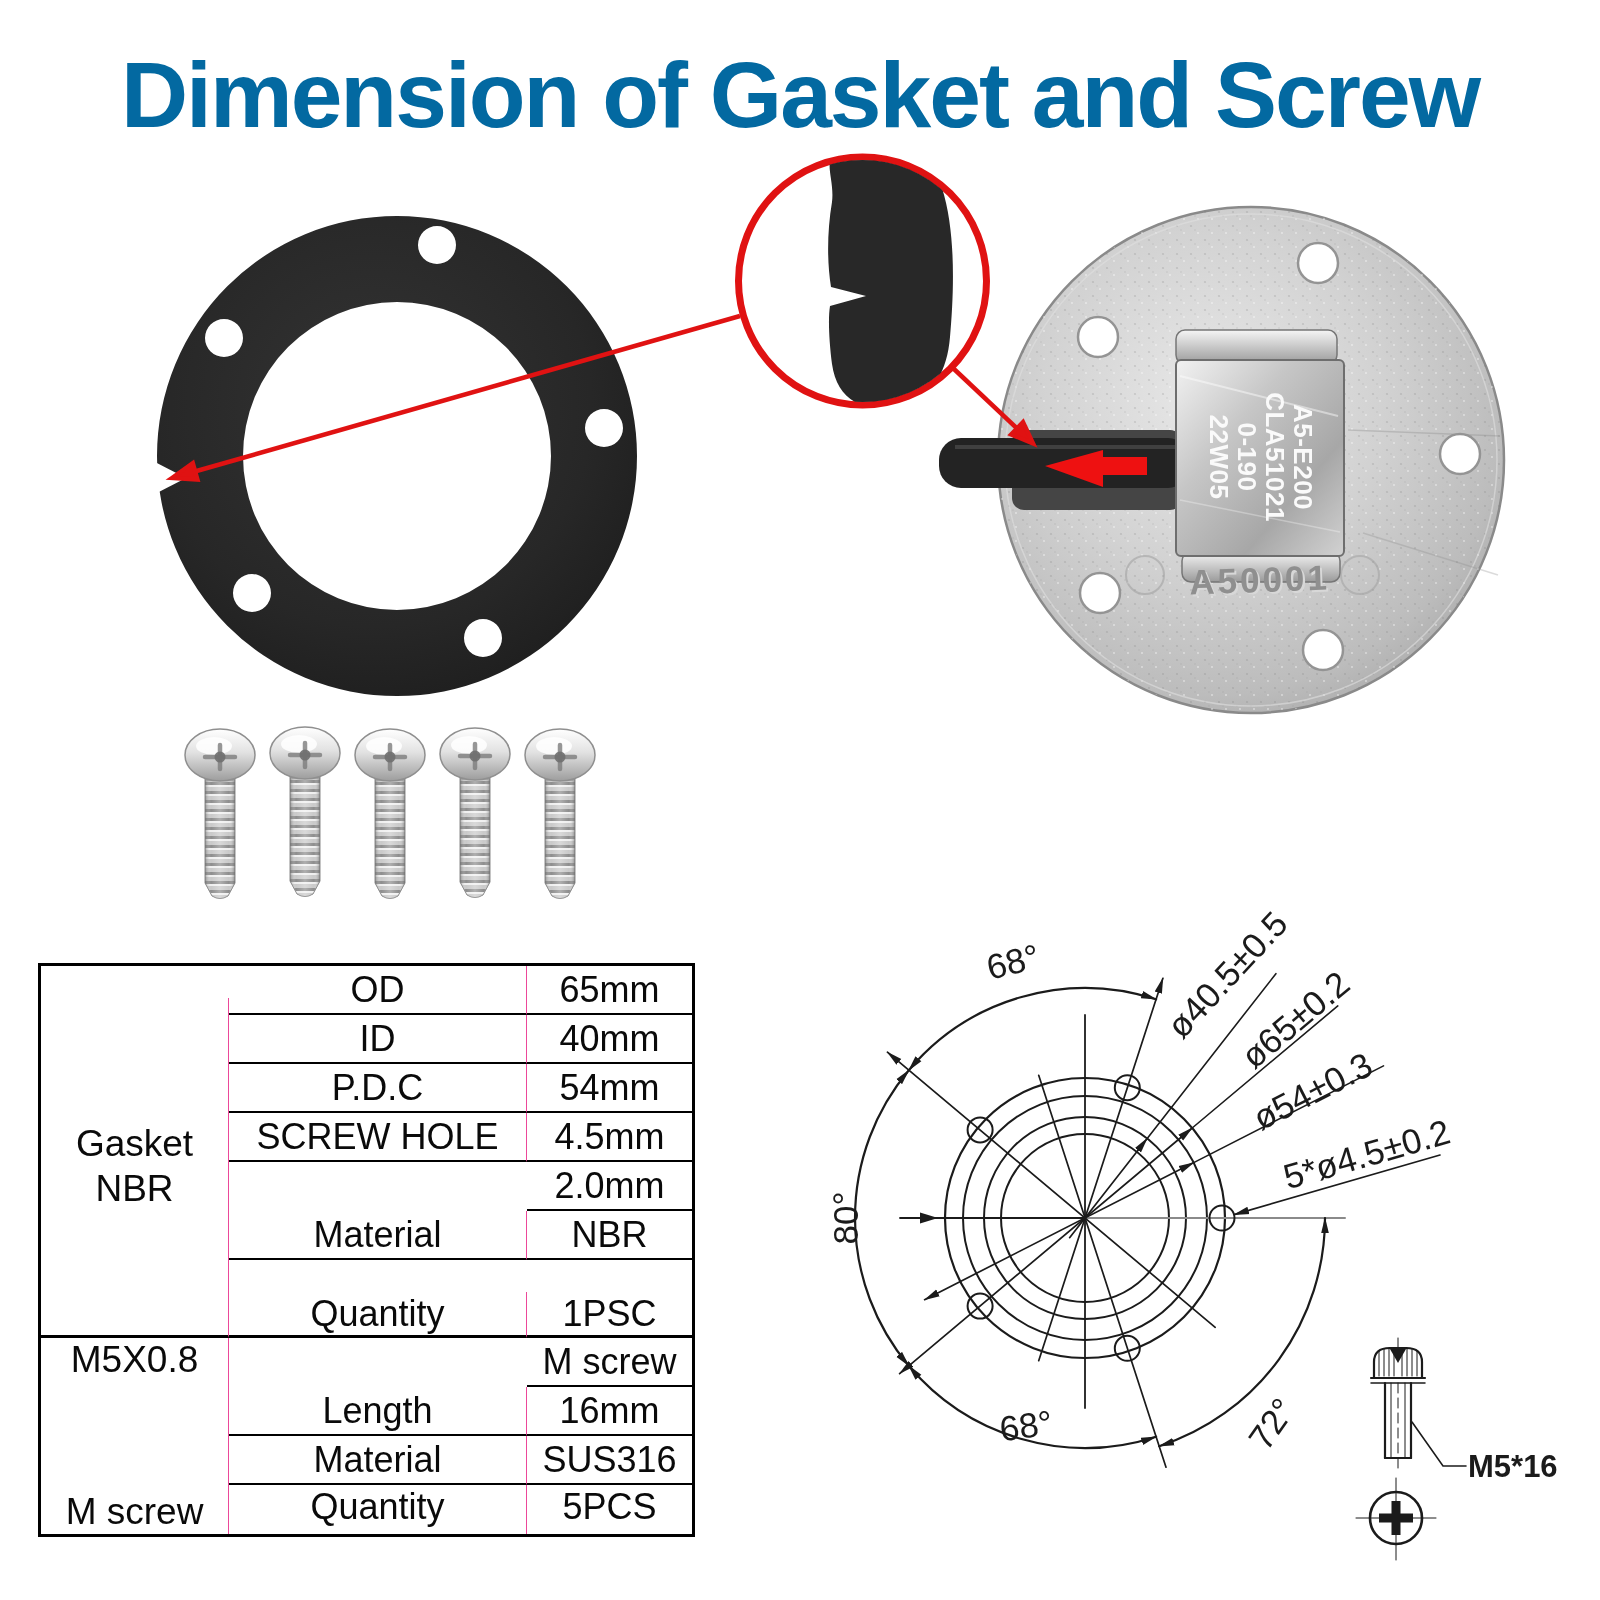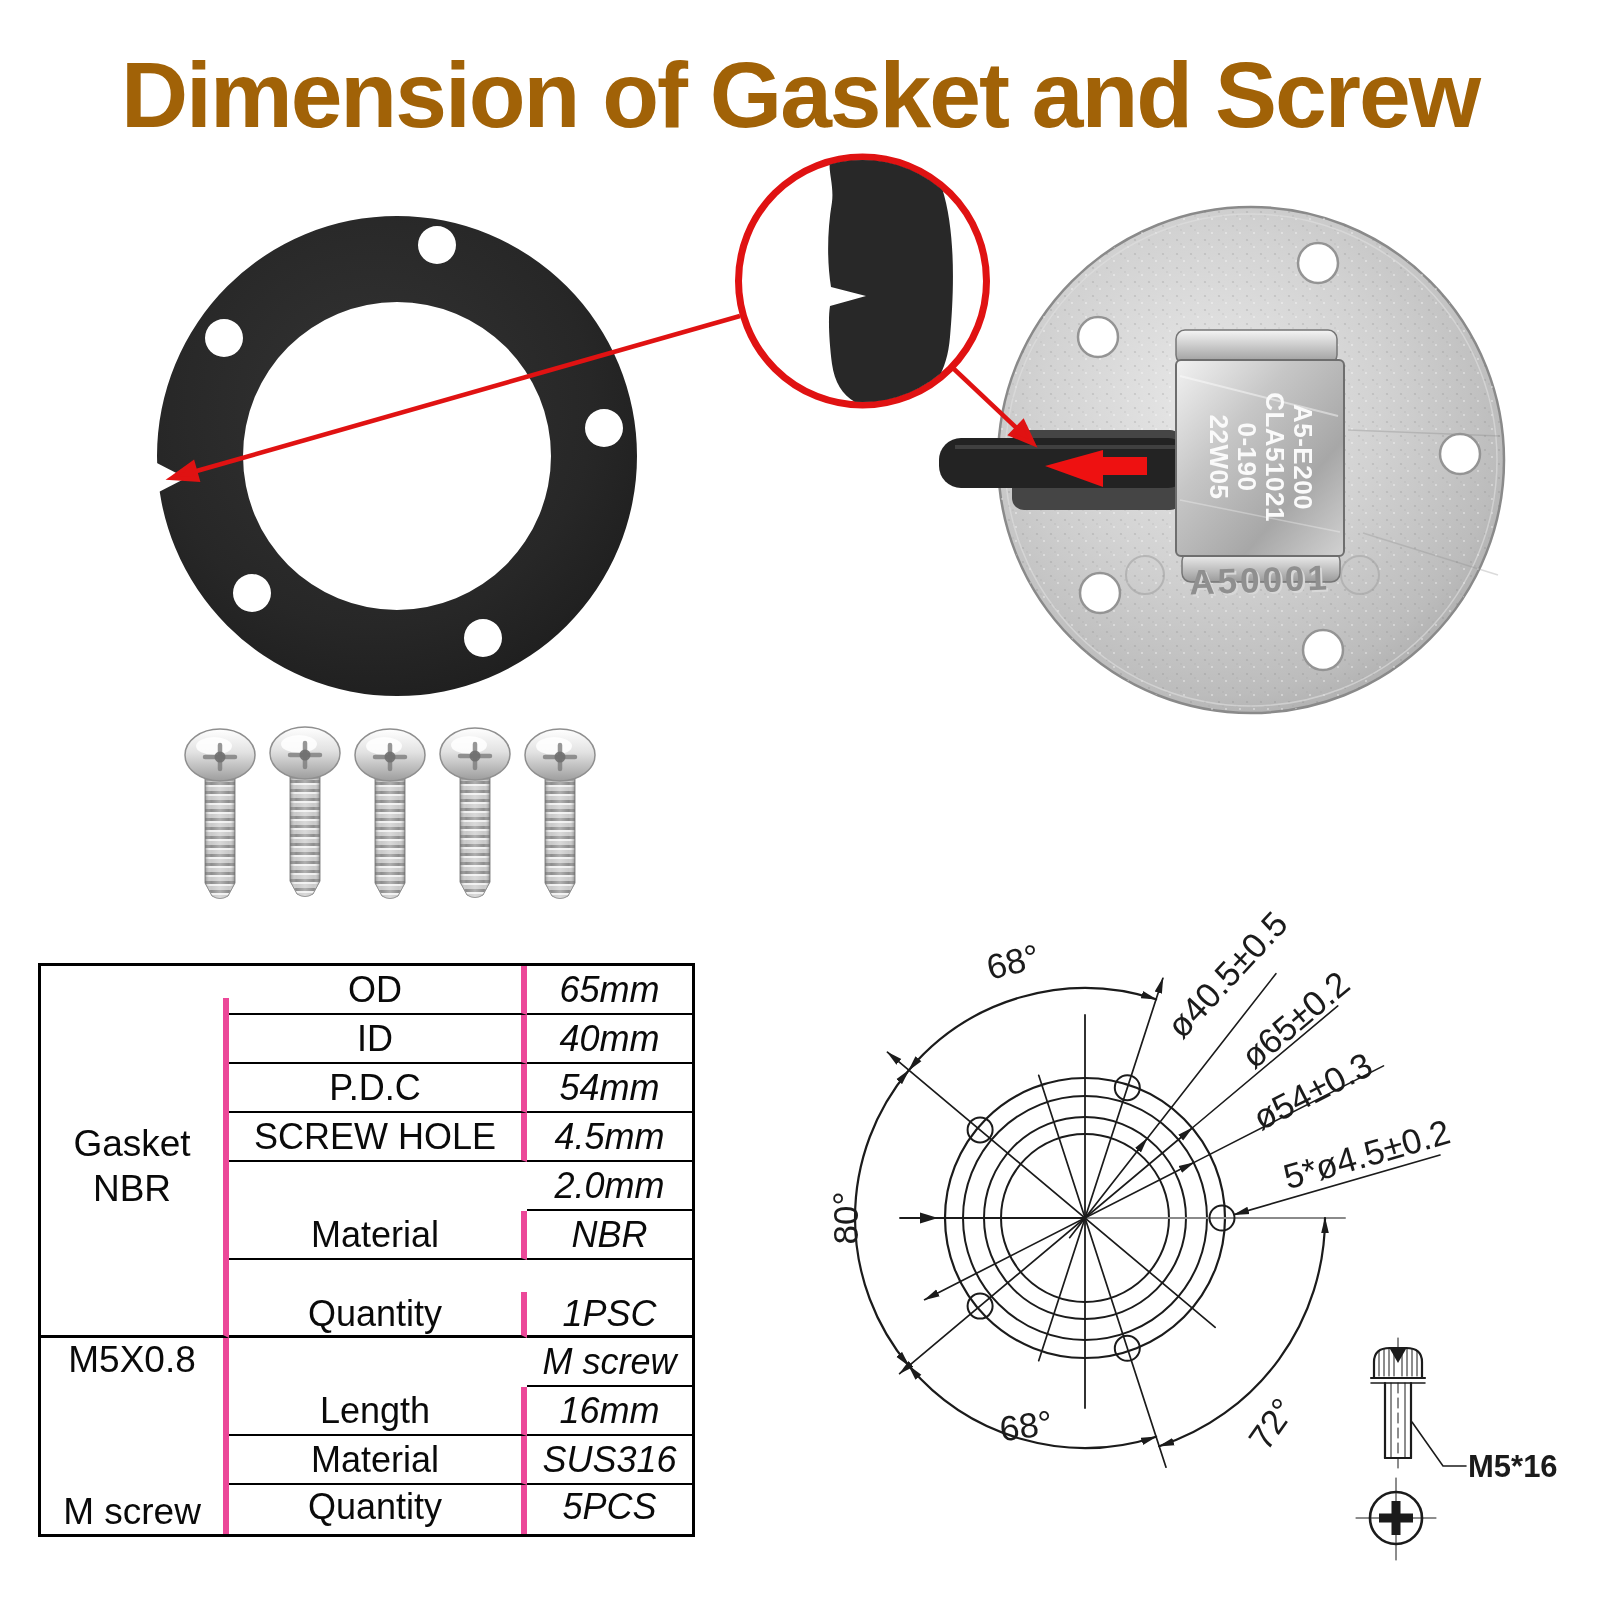--- a/index.html
+++ b/index.html
@@ -1,26 +1,26 @@
 <!DOCTYPE html>
 <html><head>
 <meta charset="utf-8">
 <style>
   html,body{margin:0;padding:0;width:1600px;height:1600px;background:#ffffff;overflow:hidden;
     font-family:"Liberation Sans","DejaVu Sans",sans-serif;}
   .abs{position:absolute;}
   #title{left:0;top:44px;width:1600px;text-align:center;font-size:93px;font-weight:700;
-    letter-spacing:-2px;color:#a16207;line-height:1.1;}
+    letter-spacing:-2px;color:#0369a1;line-height:1.1;}
   
   .spec-table{left:38px;top:963px;width:657px;height:574px;border:3px solid #000;background:#fff;
     display:grid;grid-template-columns:188px 298px 1fr;grid-template-rows:repeat(11,1fr);
     box-sizing:border-box;color:#0a0a0a;}
-  .tc{border-right:6px solid #ec4899;border-bottom:2px solid #000;display:flex;flex-direction:column;
+  .tc{border-right:1px solid #ec4899;border-bottom:2px solid #000;display:flex;flex-direction:column;
     align-items:center;justify-content:center;font-size:36px;line-height:1.2;text-align:center;}
-  .tc.c3{border-right:none;font-style:italic;}
+  .tc.c3{border-right:none;}
   .tc.last{border-bottom:none;justify-content:space-between;}
   .tc.thick{border-bottom-width:3px;margin-top:32px;}
   .tc.group{font-size:37px;grid-column:1;}
   svg text{font-family:"Liberation Sans","DejaVu Sans",sans-serif;}
 </style>
 </head>
 <body>
 
 <div id="title" class="abs">Dimension of Gasket and Screw</div>
 

